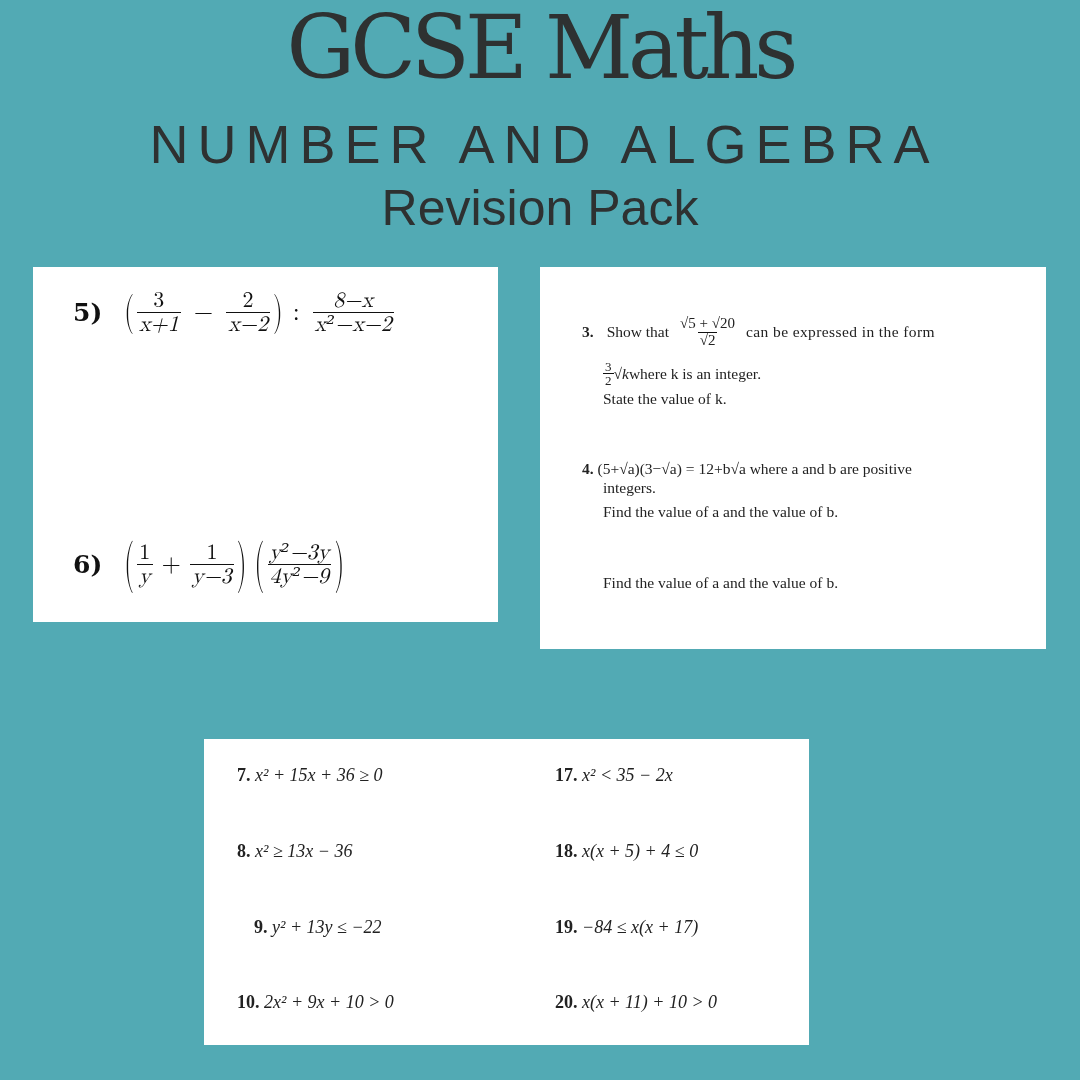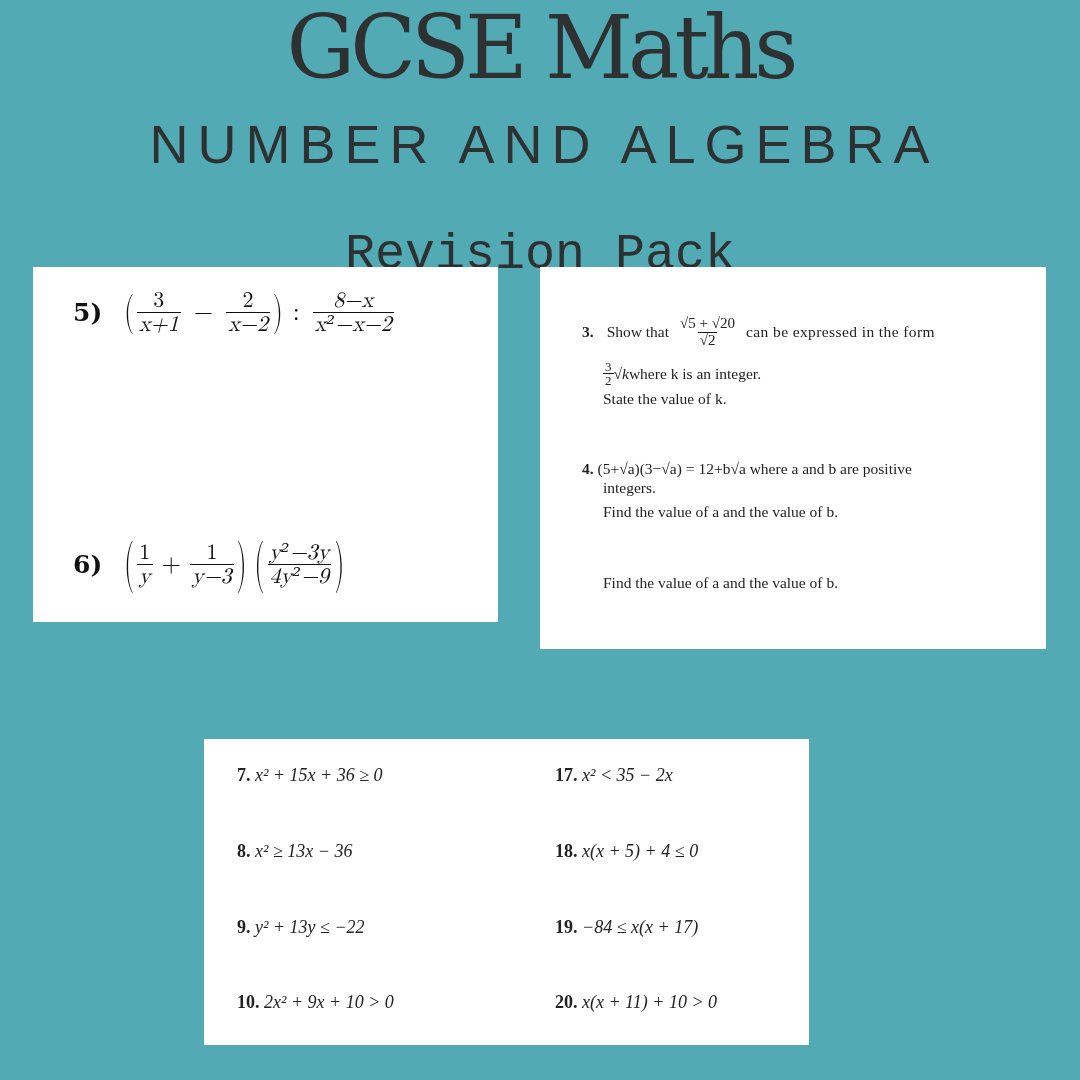--- a/index.html
+++ b/index.html
@@ -21,22 +21,22 @@
       position: absolute; left: 0; width: 1080px; top: 112px;
       text-align: center;
       font-family: "Liberation Sans", "DejaVu Sans", sans-serif;
       font-size: 54px; letter-spacing: 9px; color: #2e3131;
       line-height: 64px; font-weight: 400;
       padding-left: 8px;
     }
     .tagline {
       position: absolute; left: 0; width: 1080px; top: 178px;
       text-align: center;
-      font-family: Liberation Mono, monospace;
-      font-size: 50px; color: #2e3131; line-height: 60px; margin-top: 47px;
+      font-family: Liberation Sans, sans-serif;
+      font-size: 50px; color: #2e3131; line-height: 60px;
     }
 
     .card { position: absolute; background: #ffffff; }
     #card1 { left: 33px; top: 267px; width: 465px; height: 355px; }
     #card2 { left: 540px; top: 267px; width: 506px; height: 382px; }
     #card3 { left: 204px; top: 739px; width: 605px; height: 306px; padding-left: 37px; }
 
     
     .m { font-family: "Latin Modern Math", "DejaVu Serif", "Liberation Serif", serif; color: #111; }
     .it { font-style: italic; }
@@ -146,21 +146,21 @@
   </div>
 </div>
 
 <div class="card" id="card3">
   <div class="ineq" style="left:33px;top:26px">
     <span class="qn">7.</span> <span class="it">x² + 15x + 36 ≥ 0</span>
   </div>
   <div class="ineq" style="left:33px;top:102px">
     <span class="qn">8.</span> <span class="it">x² ≥ 13x − 36</span>
   </div>
-  <div class="ineq" style="left:33px;top:178px">
+  <div class="ineq" style="left:50px;top:178px">
     <span class="qn">9.</span> <span class="it">y² + 13y ≤ −22</span>
   </div>
   <div class="ineq" style="left:33px;top:253px">
     <span class="qn">10.</span> <span class="it">2x² + 9x + 10 &gt; 0</span>
   </div>
 
   <div class="ineq" style="left:351px;top:26px">
     <span class="qn">17.</span> <span class="it">x² &lt; 35 − 2x</span>
   </div>
   <div class="ineq" style="left:351px;top:102px">

